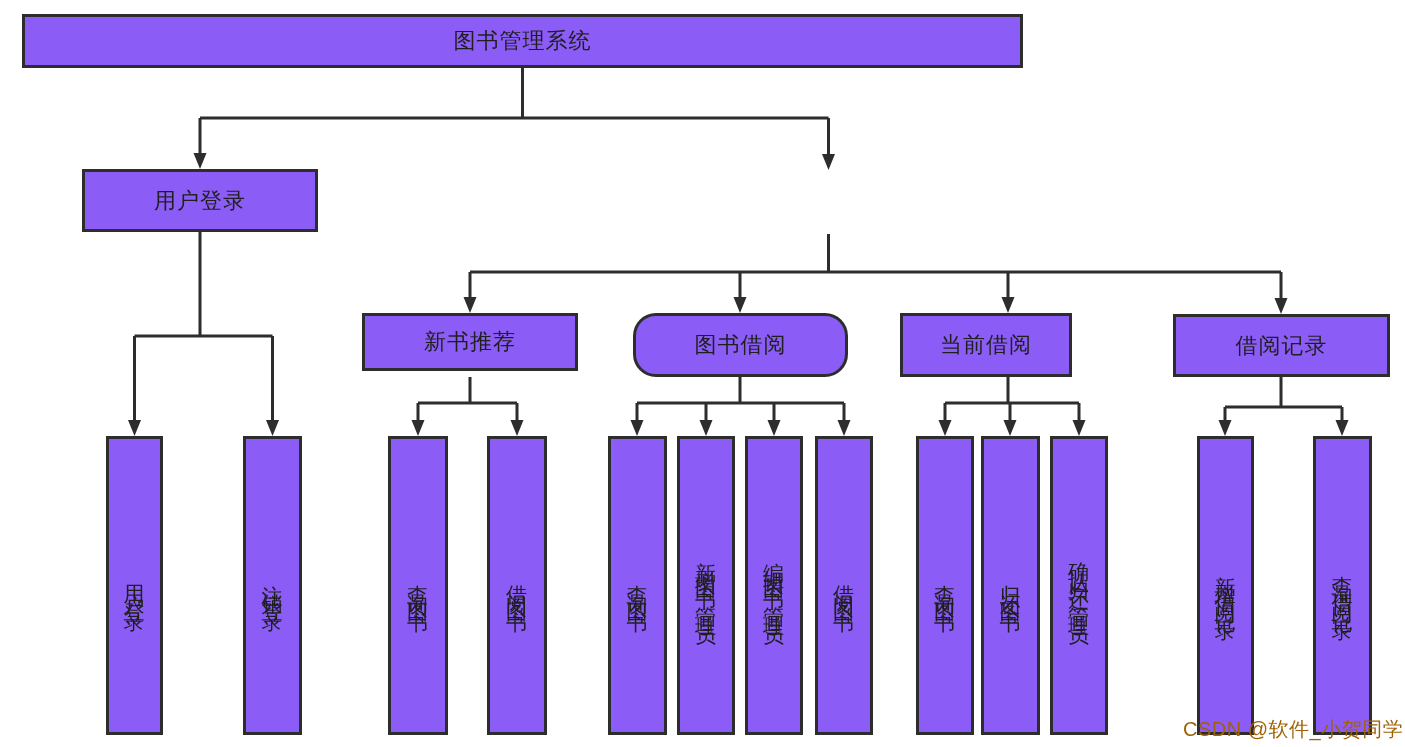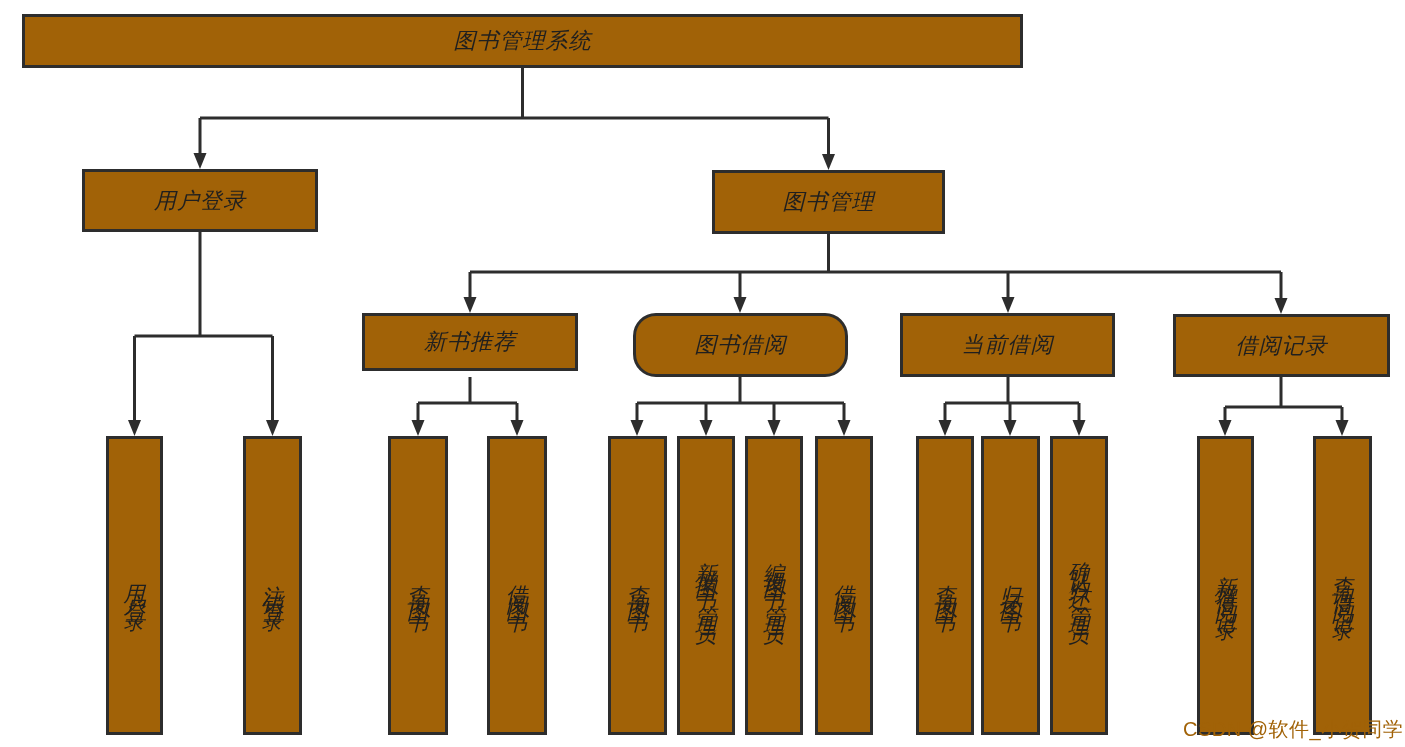--- a/index.html
+++ b/index.html
@@ -14,45 +14,44 @@
   .lines-svg {
     position: absolute;
     left: 0; top: 0;
     width: 1405px; height: 747px;
     pointer-events: none;
   }
   .box {
     position: absolute;
     box-sizing: border-box;
     border: 3px solid #2d2d2d;
-    background: #a16207;
+    background: #8b5cf6;
     display: flex;
     align-items: center;
     justify-content: center;
     color: #1f1f1f;
     font-size: 22px;
     letter-spacing: 1px;
     white-space: nowrap;
-    font-style: italic;
   }
   .leaf span {
     writing-mode: vertical-rl;
     text-orientation: mixed;
     letter-spacing: 9px;
     line-height: 1.1;
     font-size: 21px;
     white-space: nowrap;
   }
   
   .n-root            { left: 22px;   top: 14px;  width: 1001px; height: 54px; }
   .n-user-login      { left: 82px;   top: 169px; width: 236px;  height: 63px; }
   .n-book-mgmt       { left: 712px;  top: 170px; width: 233px;  height: 64px; }
   .n-new-book-rec    { left: 362px;  top: 313px; width: 216px;  height: 58px; }
   .n-book-borrow     { left: 633px;  top: 313px; width: 215px;  height: 64px; border-radius: 23px; }
-  .n-current-borrow  { left: 900px;  top: 313px; width: 215px;  height: 64px; }
+  .n-current-borrow  { left: 900px;  top: 313px; width: 172px;  height: 64px; }
   .n-borrow-record   { left: 1173px; top: 314px; width: 217px;  height: 63px; }
   .leaf              { top: 436px; height: 299px; }
   .n-l1  { left: 106px;  width: 57px; }
   .n-l2  { left: 243px;  width: 59px; }
   .n-l3  { left: 388px;  width: 60px; }
   .n-l4  { left: 487px;  width: 60px; }
   .n-l5  { left: 608px;  width: 59px; }
   .n-l6  { left: 677px;  width: 58px; }
   .n-l7  { left: 745px;  width: 58px; }
   .n-l8  { left: 815px;  width: 58px; }
@@ -96,21 +95,20 @@
       M630.5 420 h13 L637 436 Z   M699.5 420 h13 L706 436 Z
       M767.5 420 h13 L774 436 Z   M837.5 420 h13 L844 436 Z
       M938.5 420 h13 L945 436 Z   M1003.5 420 h13 L1010 436 Z
       M1072.5 420 h13 L1079 436 Z M1218.5 420 h13 L1225 436 Z
       M1335.5 420 h13 L1342 436 Z"></path>
   </svg>
 
   <div class="box n-root">图书管理系统</div>
 
   <div class="box n-user-login">用户登录</div>
-  <div class="box n-book-mgmt">图书管理</div>
 
   <div class="box n-new-book-rec">新书推荐</div>
   <div class="box n-book-borrow">图书借阅</div>
   <div class="box n-current-borrow">当前借阅</div>
   <div class="box n-borrow-record">借阅记录</div>
 
   <div class="box leaf n-l1">
     <span>用户登录</span>
   </div>
   <div class="box leaf n-l2">

